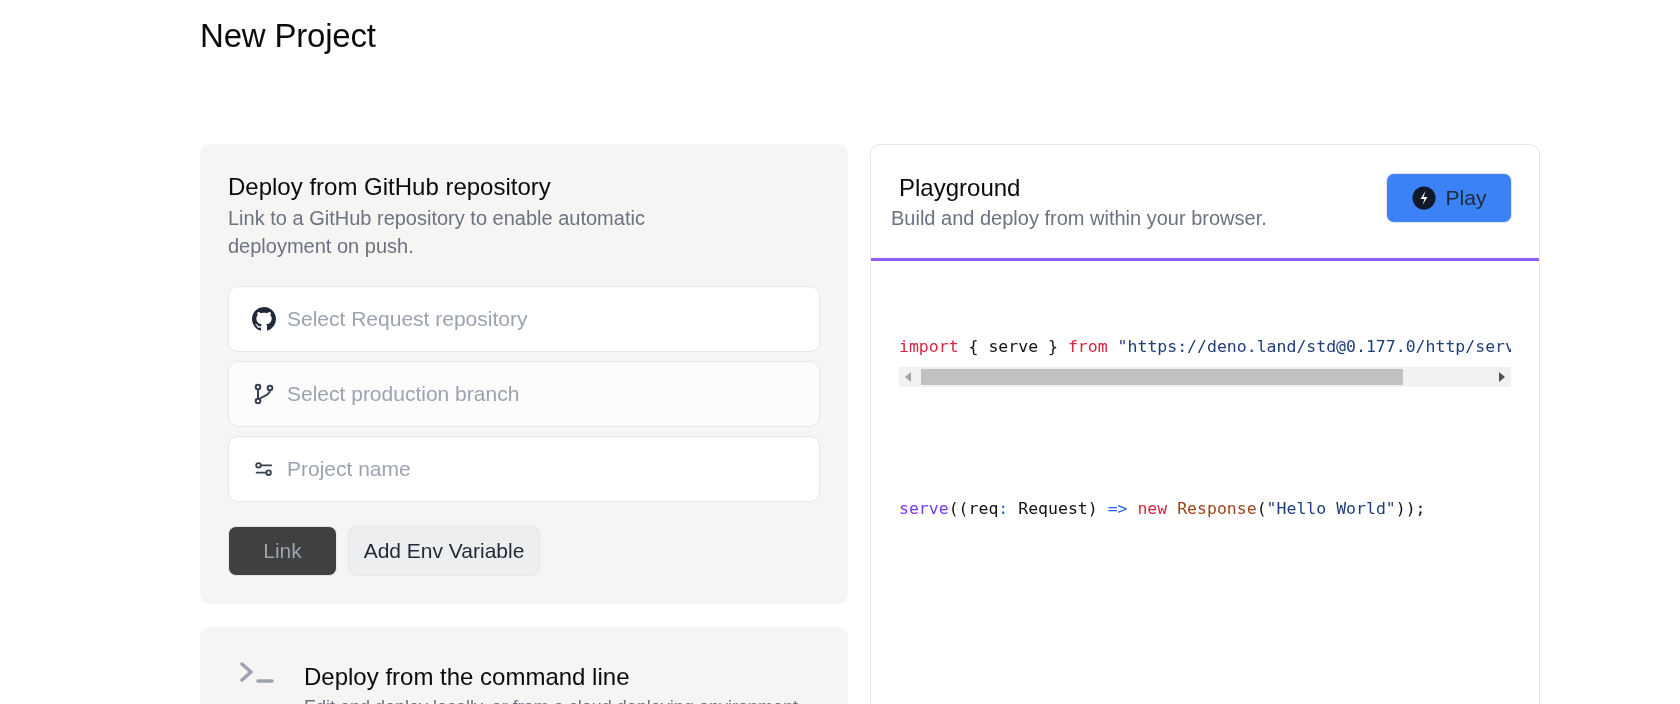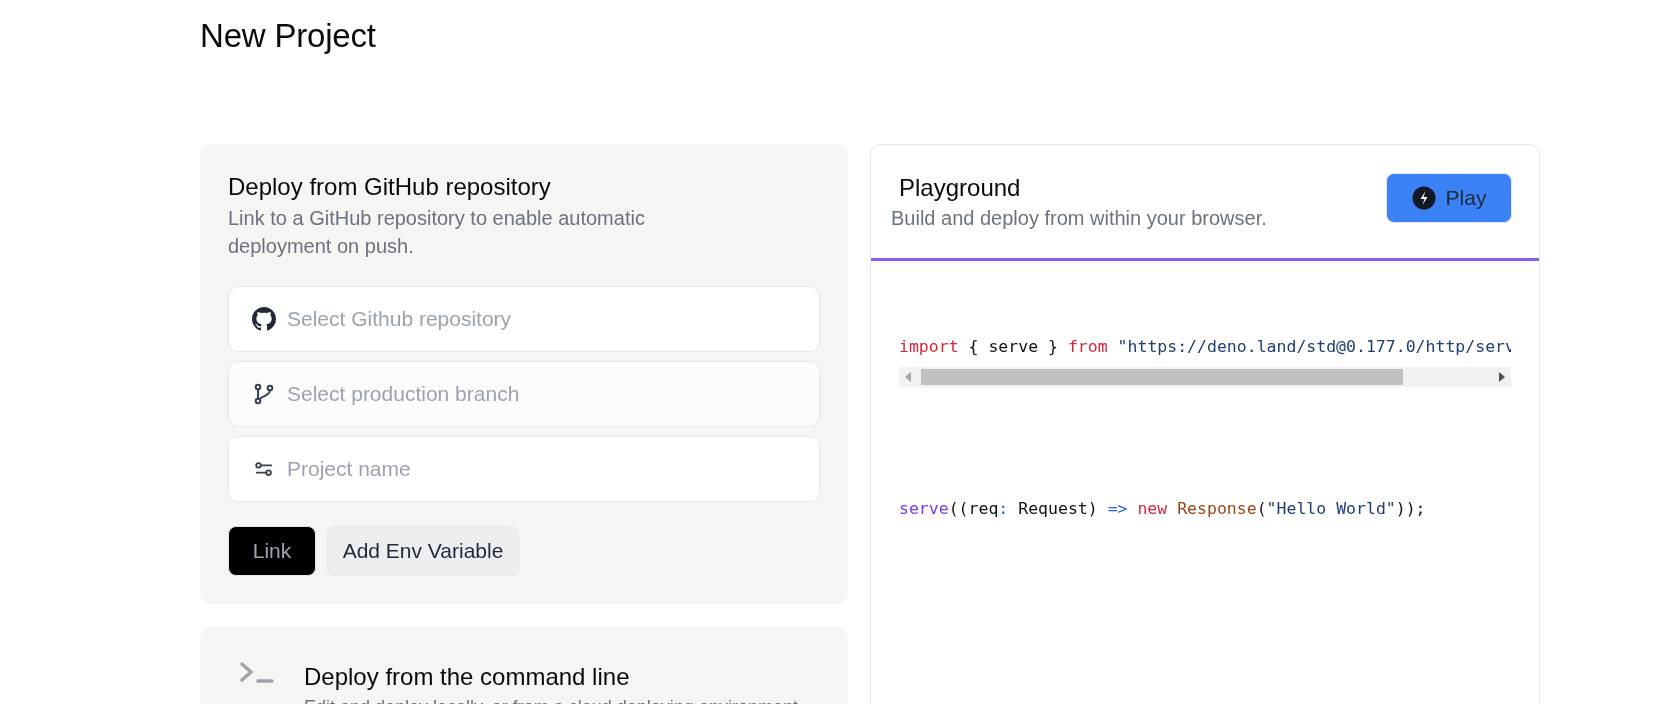--- a/index.html
+++ b/index.html
@@ -17,21 +17,21 @@
   .field { position: absolute; left: 28px; width: 592px; height: 66px; background: #ffffff; border: 1px solid #e5e7eb; border-radius: 10px; display: flex; align-items: center; padding-left: 22px; }
   .field.dim { background: #fcfcfc; }
   .field .icon { width: 26px; height: 26px; display: flex; align-items: center; justify-content: center; margin-right: 10px; color: #374151; }
   .field .placeholder { font-size: 21px; color: #9ca3af; }
   .field-repo { top: 142px; }
   .field-branch { top: 217px; }
   .field-name { top: 292px; }
 
   .btn-row { position: absolute; left: 28px; top: 382px; display: flex; gap: 11px; }
   .btn { height: 50px; border-radius: 8px; display: flex; align-items: center; justify-content: center; font-size: 21px; font-family: "Liberation Sans", sans-serif; border: 1px solid #e5e7eb; }
-  .btn-link { width: 88px; background: #000000; color: #9ca3af; }
+  .btn-link { width: 109px; background: #404040; color: #9ca3af; }
   .btn-env { width: 192px; background: #edeef0; color: #1f2937; }
 
   .card-cli { position: absolute; left: 200px; top: 627px; width: 648px; height: 120px; background: #f6f5f4; border-radius: 10px; }
   .cli-icon { position: absolute; left: 38px; top: 34px; width: 40px; height: 24px; }
   .cli-title { position: absolute; left: 104px; top: 35px; font-size: 24px; font-weight: 500; color: #0b0b0b; line-height: 30px; }
   .cli-desc { position: absolute; left: 104px; top: 70px; font-size: 18px; color: #6b7280; }
 
   .card-playground { position: absolute; left: 870px; top: 144px; width: 670px; height: 600px; background: #ffffff; border: 1px solid #e5e7eb; border-radius: 10px; overflow: hidden; }
   .pg-header { height: 116px; border-bottom: 3px solid #8b5cf6; position: relative; }
   .pg-title { position: absolute; left: 28px; top: 28px; font-size: 24px; font-weight: 500; color: #0b0b0b; line-height: 30px; }
@@ -64,21 +64,21 @@
 <section class="card-github">
   <h2 class="card-title">Deploy from GitHub repository</h2>
   <p class="card-desc">Link to a GitHub repository to enable automatic deployment on push.</p>
 
   <div class="field field-repo">
     <span class="icon">
       <svg width="24" height="24" viewBox="0 0 16 16" fill="#1f2937">
           <path d="M8 0C3.58 0 0 3.58 0 8c0 3.54 2.29 6.53 5.47 7.59.4.07.55-.17.55-.38 0-.19-.01-.82-.01-1.49-2.01.37-2.53-.49-2.69-.94-.09-.23-.48-.94-.82-1.13-.28-.15-.68-.52-.01-.53.63-.01 1.08.58 1.23.82.72 1.21 1.87.87 2.33.66.07-.52.28-.87.51-1.07-1.78-.2-3.64-.89-3.64-3.95 0-.87.31-1.59.82-2.15-.08-.2-.36-1.02.08-2.12 0 0 .67-.21 2.2.82.64-.18 1.32-.27 2-.27.68 0 1.36.09 2 .27 1.53-1.04 2.2-.82 2.2-.82.44 1.1.16 1.92.08 2.12.51.56.82 1.27.82 2.15 0 3.07-1.87 3.75-3.65 3.95.29.25.54.73.54 1.48 0 1.07-.01 1.93-.01 2.2 0 .21.15.46.55.38A8.013 8.013 0 0016 8c0-4.42-3.58-8-8-8z"></path>
         </svg>
     </span>
-    <span class="placeholder">Select Github repository</span>
+    <span class="placeholder">Select Request repository</span>
   </div>
 
   <div class="field field-branch dim">
     <span class="icon">
       <svg width="24" height="24" viewBox="0 0 24 24" fill="none" stroke="#374151" stroke-width="2" stroke-linecap="round">
           <circle cx="6" cy="5" r="2.3"></circle>
           <circle cx="6" cy="19" r="2.3"></circle>
           <circle cx="18" cy="6" r="2.3"></circle>
           <path d="M6 7.3v9.4"></path>
           <path d="M18 8.3c0 5-6 5-11 9"></path>

